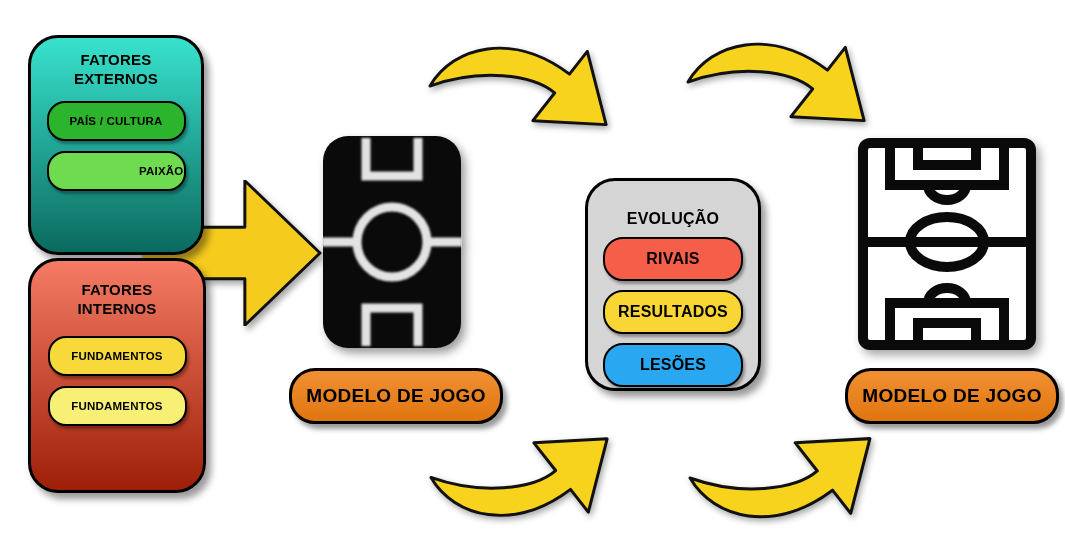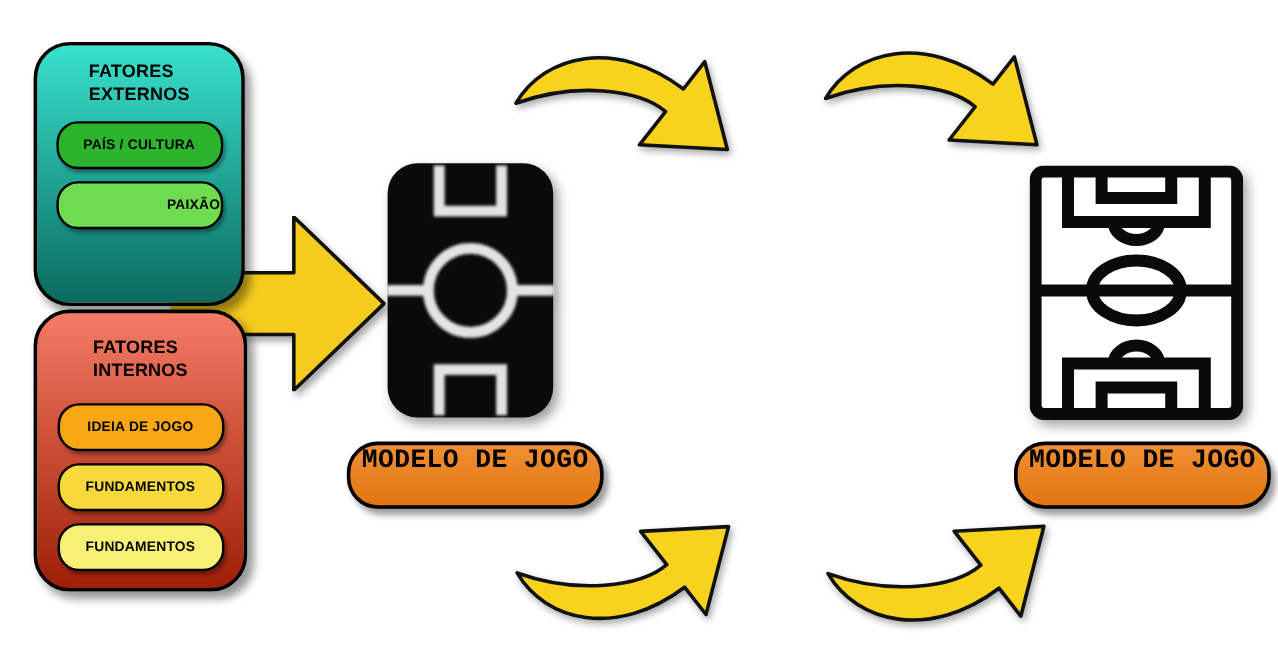--- a/index.html
+++ b/index.html
@@ -8,21 +8,21 @@
     font-family:"Liberation Sans",sans-serif;font-weight:bold;color:#000;
   }
   
   .factor-box{
     position:absolute;border:3px solid #000;border-radius:30px;
     background:linear-gradient(to bottom,var(--bg-top),var(--bg-bottom));
     box-shadow:5px 6px 7px rgba(0,0,0,.40);
     display:flex;flex-direction:column;align-items:center;
   }
   .box-title{
-    white-space:pre-line;font-size:15px;line-height:1.28;
+    text-align:center;white-space:pre-line;font-size:15px;line-height:1.28;
     letter-spacing:.2px;
   }
   .pill-stack{display:flex;flex-direction:column;align-items:center;}
   .pill{
     width:135px;height:36px;border:2.5px solid #000;border-radius:18px;
     display:flex;align-items:center;justify-content:center;
     font-size:11.5px;letter-spacing:.2px;
     box-shadow:2px 3px 3px rgba(0,0,0,.35);
   }
   #external-box{left:28px;top:35px;width:170px;height:202px;padding-top:12px;}
@@ -35,25 +35,24 @@
     border:3px solid #000;border-radius:30px;
     box-shadow:5px 6px 7px rgba(0,0,0,.40);
     display:flex;flex-direction:column;align-items:center;
   }
   #evolution-box .box-title{margin-top:28px;font-size:16px;}
   #evolution-box .pill-stack{margin-top:8px;gap:9px;}
   #evolution-box .pill{width:136px;height:40px;border-radius:20px;font-size:16px;}
   
   .model-button{
     position:absolute;width:208px;height:50px;border:3px solid #000;border-radius:26px;
-    display:flex;align-items:flex-start;justify-content:center;
-    font-size:22px;letter-spacing:.3px;
+    display:flex;align-items:center;justify-content:center;
+    font-size:19px;letter-spacing:.3px;
     box-shadow:4px 5px 5px rgba(0,0,0,.40);
     background-image:linear-gradient(to bottom,rgba(255,255,255,.14),rgba(0,0,0,.06));
-    font-family:Liberation Mono, monospace;
   }
   #model-button-left{left:289px;top:368px;}
   #model-button-right{left:845px;top:368px;}
   
   .svg-abs{position:absolute;}
   #big-arrow{left:142px;top:180px;width:180px;height:146px;z-index:0;
              filter:drop-shadow(3px 4px 3px rgba(0,0,0,.35));}
   .factor-box,#evolution-box{z-index:2;}
   #field-filled{left:322px;top:135px;width:140px;height:214px;
                 filter:drop-shadow(4px 5px 5px rgba(0,0,0,.40));}
@@ -84,23 +83,20 @@
       <div class="pill" style="background-color: rgb(111, 219, 81); justify-content: flex-end;">
         <span>PAIXÃO</span>
       </div>
     </div>
   </div>
 
   <div id="internal-box" class="factor-box" style="--bg-top: #F57B64; --bg-bottom: #9E1F07;">
     <div class="box-title">FATORES
 INTERNOS</div>
     <div class="pill-stack">
-      <div class="pill" style="background-color: rgb(247, 167, 19);">
-        <span>IDEIA DE JOGO</span>
-      </div>
       <div class="pill" style="background-color: rgb(247, 217, 60);">
         <span>FUNDAMENTOS</span>
       </div>
       <div class="pill" style="background-color: rgb(247, 240, 117);">
         <span>FUNDAMENTOS</span>
       </div>
     </div>
   </div>
 
   <svg id="field-filled" class="svg-abs" viewBox="0 0 140 214">
@@ -116,20 +112,34 @@
       <circle cx="70" cy="107" r="35"></circle>
       <path d="M44,3 V41 H96 V3"></path>
       <path d="M44,211 V173 H96 V211"></path>
     </g>
   </svg>
 
   <div id="model-button-left" class="model-button" style="background-color: rgb(238, 125, 17);">
     <span>MODELO DE JOGO</span>
   </div>
 
+  <div id="evolution-box" style="background-color: rgb(213, 213, 213);">
+    <div class="box-title">EVOLUÇÃO</div>
+    <div class="pill-stack">
+      <div class="pill" style="background-color: rgb(245, 95, 73);">
+        <span>RIVAIS</span>
+      </div>
+      <div class="pill" style="background-color: rgb(249, 214, 51);">
+        <span>RESULTADOS</span>
+      </div>
+      <div class="pill" style="background-color: rgb(41, 168, 241);">
+        <span>LESÕES</span>
+      </div>
+    </div>
+  </div>
 
   <svg id="field-outline" class="svg-abs" viewBox="0 0 178 212">
     <rect x="5" y="5" width="168" height="202" rx="7" fill="#ffffff" stroke="#0a0a0a" stroke-width="10"></rect>
     <g stroke="#0a0a0a" stroke-width="10" fill="none">
       <line x1="5" y1="104" x2="173" y2="104"></line>
       <ellipse cx="89" cy="104" rx="37" ry="25"></ellipse>
       <path d="M32,5 V47 H146 V5"></path>
       <path d="M60,5 V27 H118 V5"></path>
       <path d="M70,47 A19,15 0 0 0 108,47"></path>
       <path d="M32,207 V165 H146 V207"></path>

